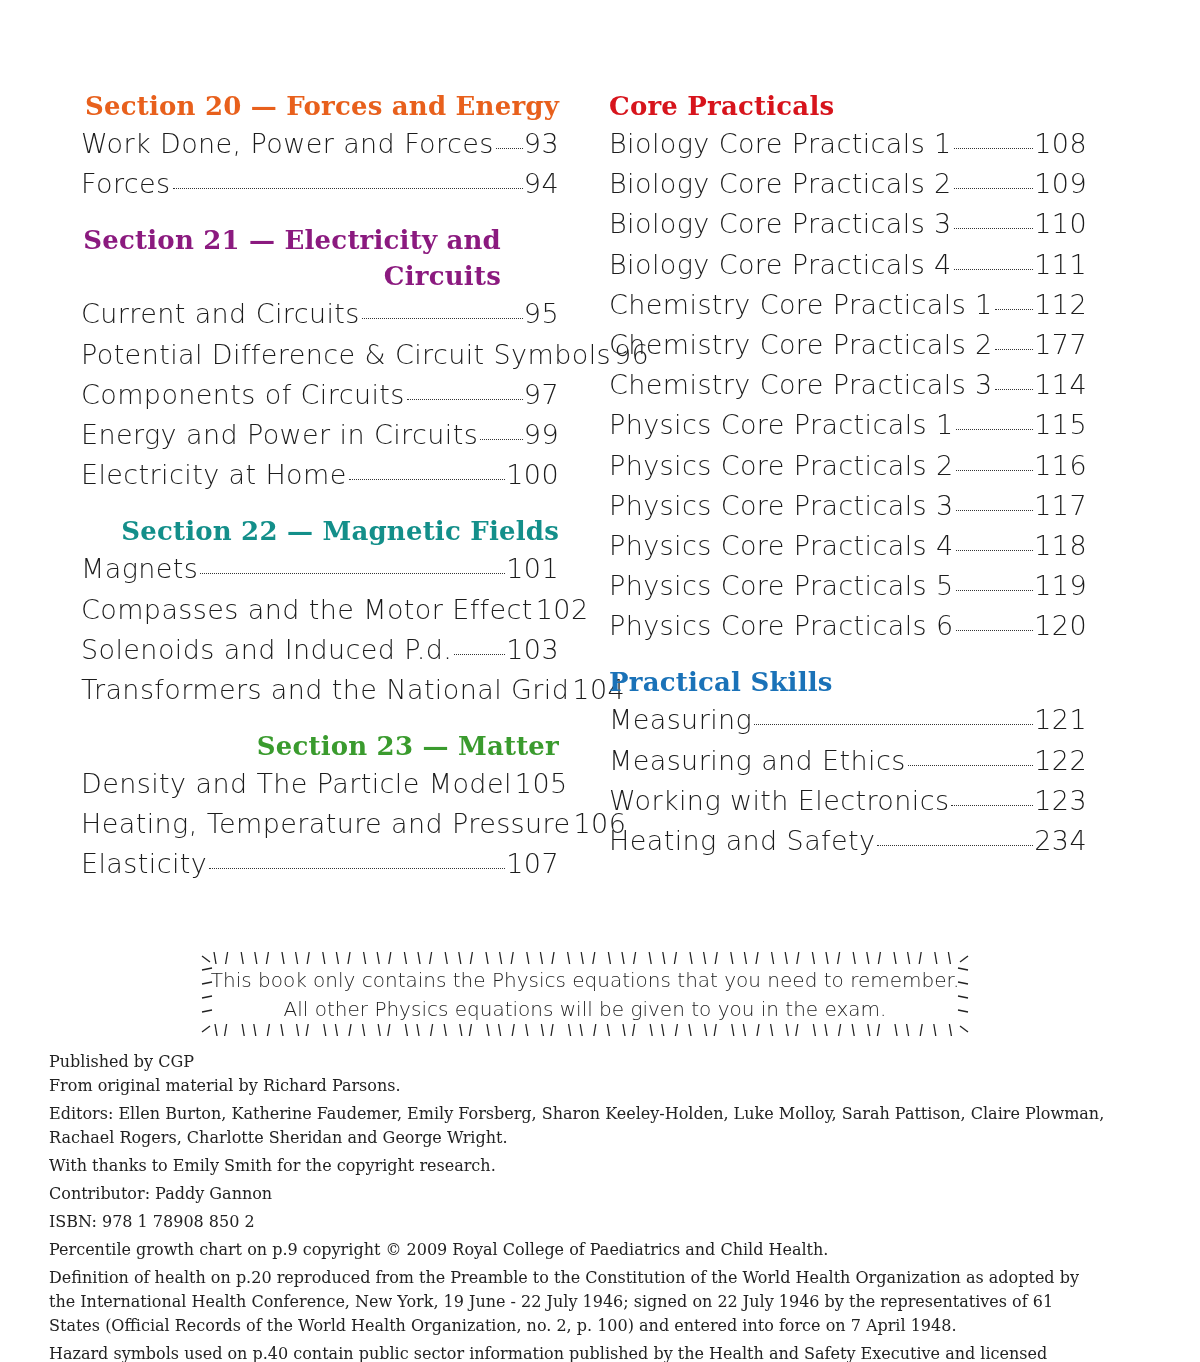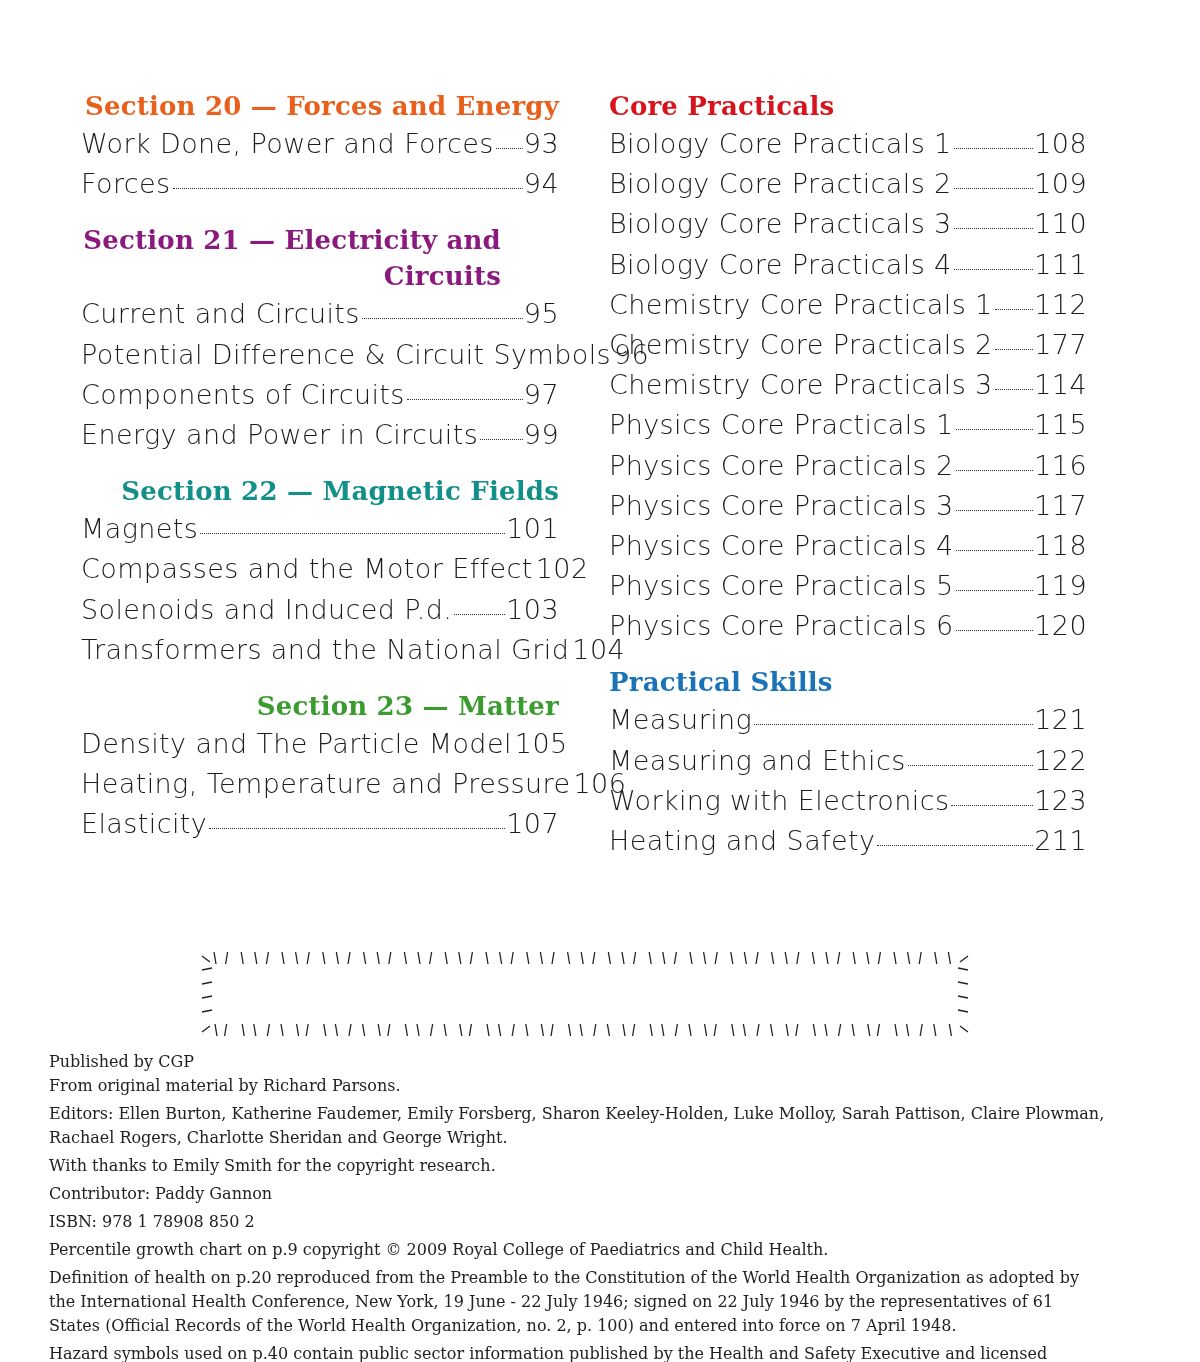--- a/index.html
+++ b/index.html
@@ -88,20 +88,25 @@
       <div class="toc-row">
         <span class="t">Components of Circuits</span>
         <span class="dots"></span>
         <span class="p">97</span>
       </div>
       <div class="toc-row">
         <span class="t">Energy and Power in Circuits</span>
         <span class="dots"></span>
         <span class="p">99</span>
       </div>
+      <div class="toc-row">
+        <span class="t">Electricity at Home</span>
+        <span class="dots"></span>
+        <span class="p">100</span>
+      </div>
     </div>
     <div class="sec-block">
       <div class="sec-title" style="color: rgb(19, 143, 138);">Section 22 — Magnetic Fields</div>
       <div class="toc-row">
         <span class="t">Magnets</span>
         <span class="dots"></span>
         <span class="p">101</span>
       </div>
       <div class="toc-row">
         <span class="t">Compasses and the Motor Effect</span>
@@ -220,21 +225,21 @@
         <span class="p">122</span>
       </div>
       <div class="toc-row">
         <span class="t">Working with Electronics</span>
         <span class="dots"></span>
         <span class="p">123</span>
       </div>
       <div class="toc-row">
         <span class="t">Heating and Safety</span>
         <span class="dots"></span>
-        <span class="p">211</span>
+        <span class="p">234</span>
       </div>
     </div>
   </div>
 
 <div class="note-box">
   <svg id="note-frame" width="770" height="92">
       <line x1="14" y1="4" x2="16" y2="16" stroke="#222" stroke-width="1.3"></line>
       <line x1="15" y1="76" x2="17" y2="88" stroke="#222" stroke-width="1.3"></line>
       <line x1="27.6" y1="4" x2="25.6" y2="16" stroke="#222" stroke-width="1.3"></line>
       <line x1="26.6" y1="76" x2="24.6" y2="88" stroke="#222" stroke-width="1.3"></line>
@@ -350,20 +355,24 @@
       <line x1="758" y1="34" x2="768" y2="36" stroke="#222" stroke-width="1.3"></line>
       <line x1="2" y1="50" x2="12" y2="48" stroke="#222" stroke-width="1.3"></line>
       <line x1="758" y1="48" x2="768" y2="50" stroke="#222" stroke-width="1.3"></line>
       <line x1="2" y1="64" x2="12" y2="62" stroke="#222" stroke-width="1.3"></line>
       <line x1="758" y1="62" x2="768" y2="64" stroke="#222" stroke-width="1.3"></line>
       <line x1="2" y1="8" x2="10" y2="14" stroke="#222" stroke-width="1.3"></line>
       <line x1="760" y1="14" x2="768" y2="8" stroke="#222" stroke-width="1.3"></line>
       <line x1="2" y1="84" x2="10" y2="78" stroke="#222" stroke-width="1.3"></line>
       <line x1="760" y1="78" x2="768" y2="84" stroke="#222" stroke-width="1.3"></line>
     </svg>
+  <div class="note-text">
+    <div>This book only contains the Physics equations that you need to remember.</div>
+    <div>All other Physics equations will be given to you in the exam.</div>
+  </div>
 </div>
 
 <div class="credits">
   <p class="tight">Published by CGP</p>
   <p>From original material by Richard Parsons.</p>
   <p>Editors:  Ellen Burton, Katherine Faudemer, Emily Forsberg, Sharon Keeley-Holden, Luke Molloy, Sarah Pattison, Claire Plowman, Rachael Rogers, Charlotte Sheridan and George Wright.</p>
   <p>With thanks to Emily Smith for the copyright research.</p>
   <p>Contributor:  Paddy Gannon</p>
   <p>ISBN: 978 1 78908 850 2</p>
   <p>Percentile growth chart on p.9 copyright © 2009 Royal College of Paediatrics and Child Health.</p>

